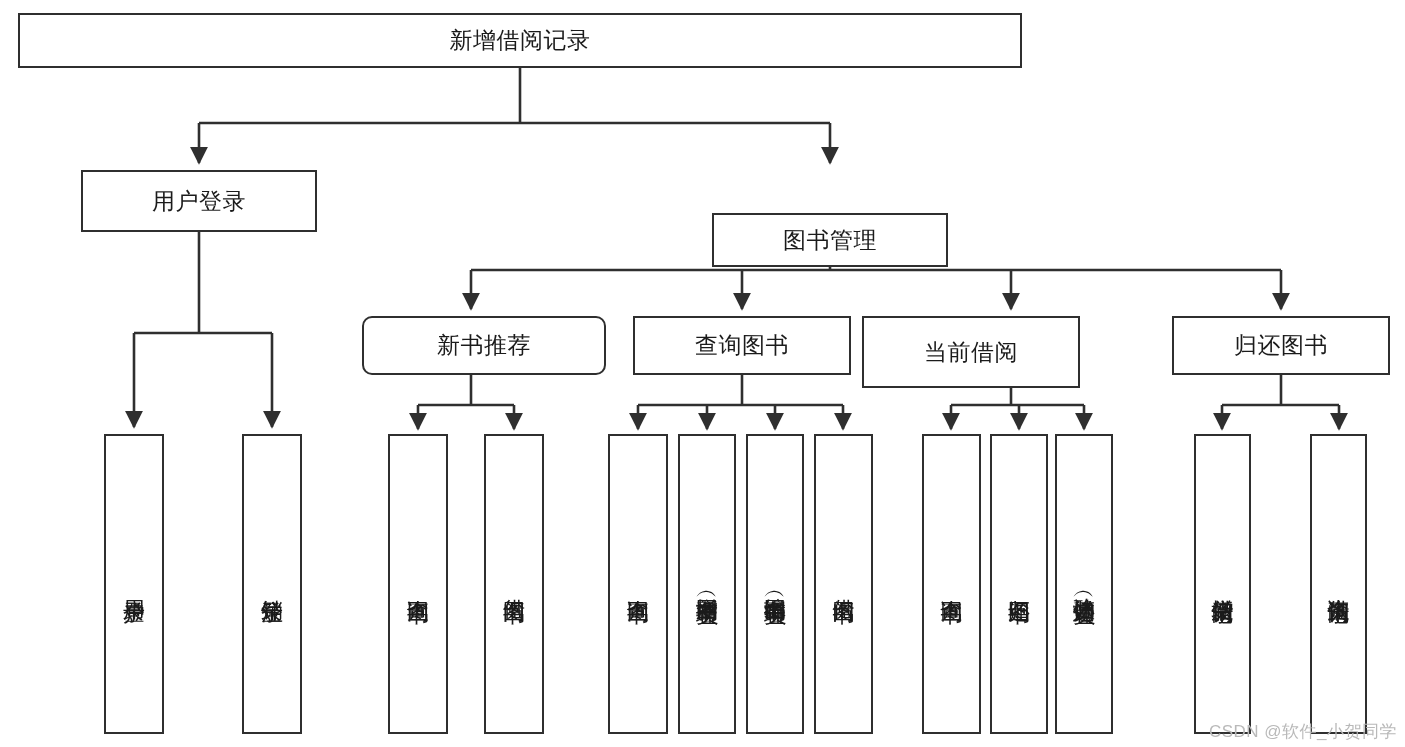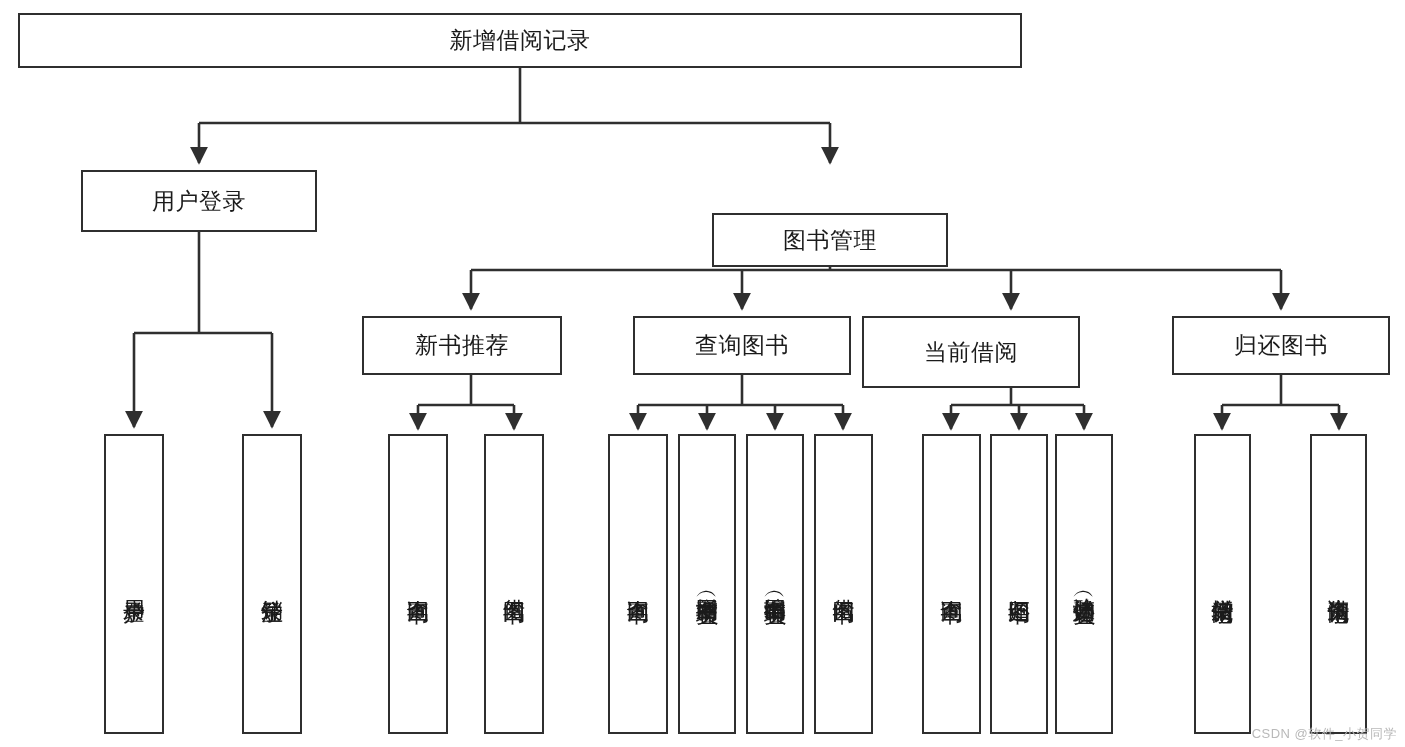--- a/index.html
+++ b/index.html
@@ -56,21 +56,21 @@
     text-align: center;
     white-space: nowrap;
   }
   .node-leaf .node-label-v {
     font-size: 22px;
   }
   #watermark {
     position: absolute;
     right: 8px;
     bottom: 4px;
-    font-size: 13px;
+    font-size: 17px;
     color: #b9b9b9;
     letter-spacing: 0.5px;
     white-space: nowrap;
     pointer-events: none;
   }
 </style>
 </head>
 <body>
 
 <div id="diagram-root">
@@ -132,21 +132,21 @@
     <span class="node-label-h">新增借阅记录</span>
   </div>
 
   <div class="node-box node-level2" style="left: 81px; top: 170px; width: 236px; height: 62px;">
     <span class="node-label-h">用户登录</span>
   </div>
   <div class="node-box node-level2" style="left: 712px; top: 170px; width: 236px; height: 54px; margin-top: 43px;">
     <span class="node-label-h">图书管理</span>
   </div>
 
-  <div class="node-box node-level3" style="left: 362px; top: 316px; width: 200px; height: 59px;">
+  <div class="node-box node-level3" style="left: 362px; top: 316px; width: 244px; height: 59px; border-radius: 10px;">
     <span class="node-label-h">新书推荐</span>
   </div>
   <div class="node-box node-level3" style="left: 633px; top: 316px; width: 218px; height: 59px;">
     <span class="node-label-h">查询图书</span>
   </div>
   <div class="node-box node-level3" style="left: 862px; top: 316px; width: 218px; height: 72px;">
     <span class="node-label-h">当前借阅</span>
   </div>
   <div class="node-box node-level3" style="left: 1172px; top: 316px; width: 218px; height: 59px;">
     <span class="node-label-h">归还图书</span>

